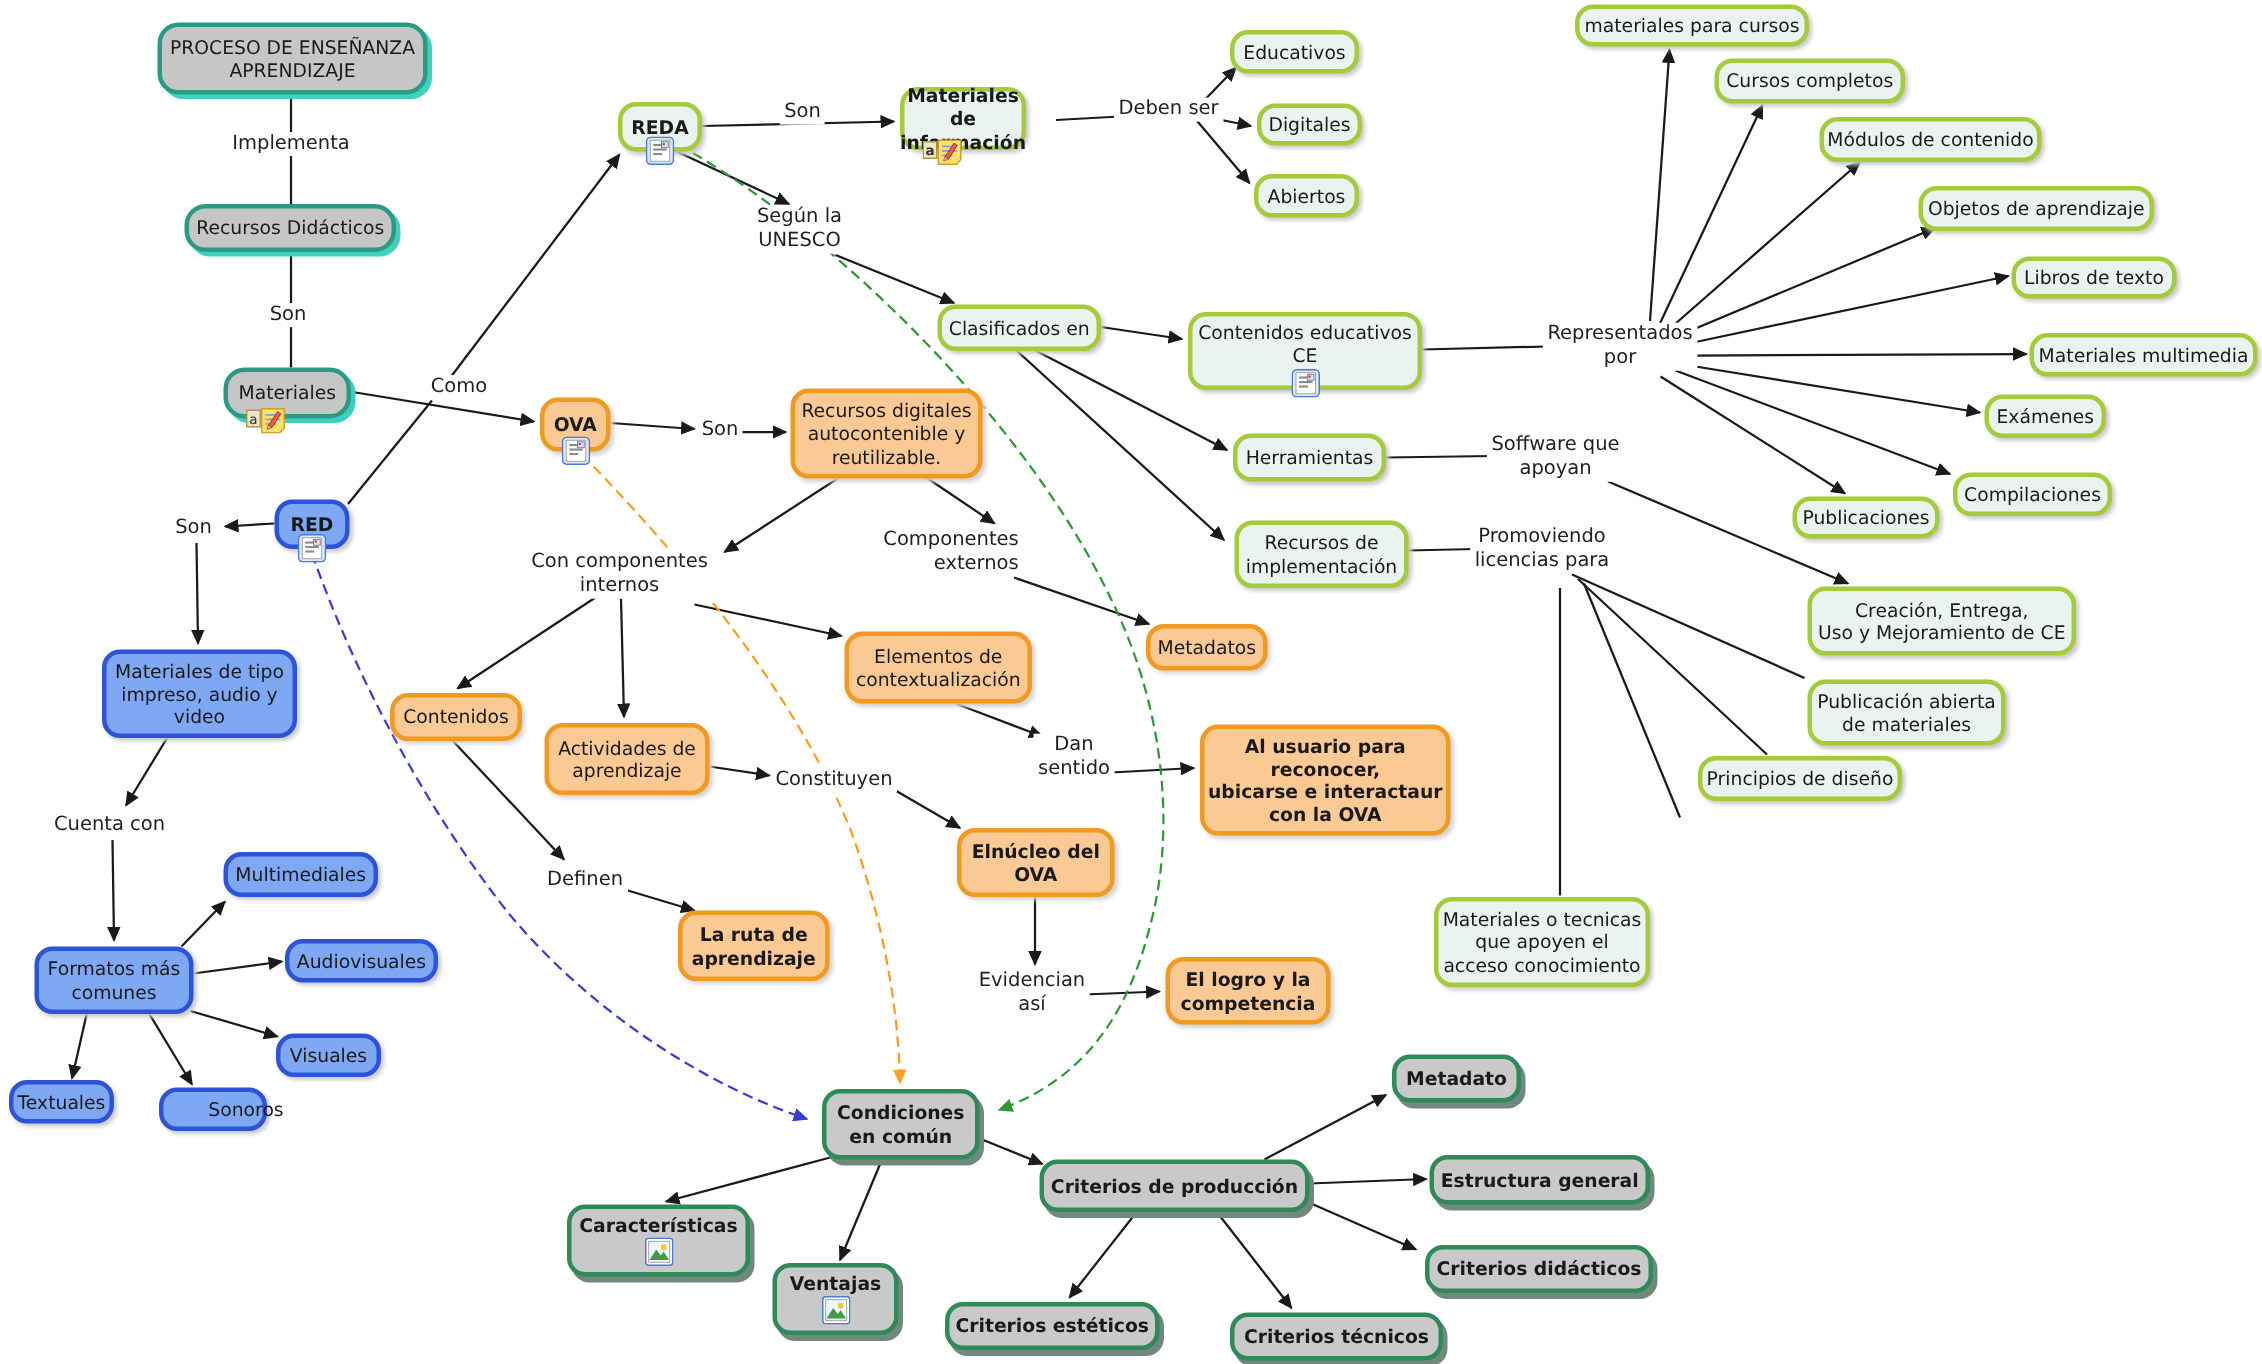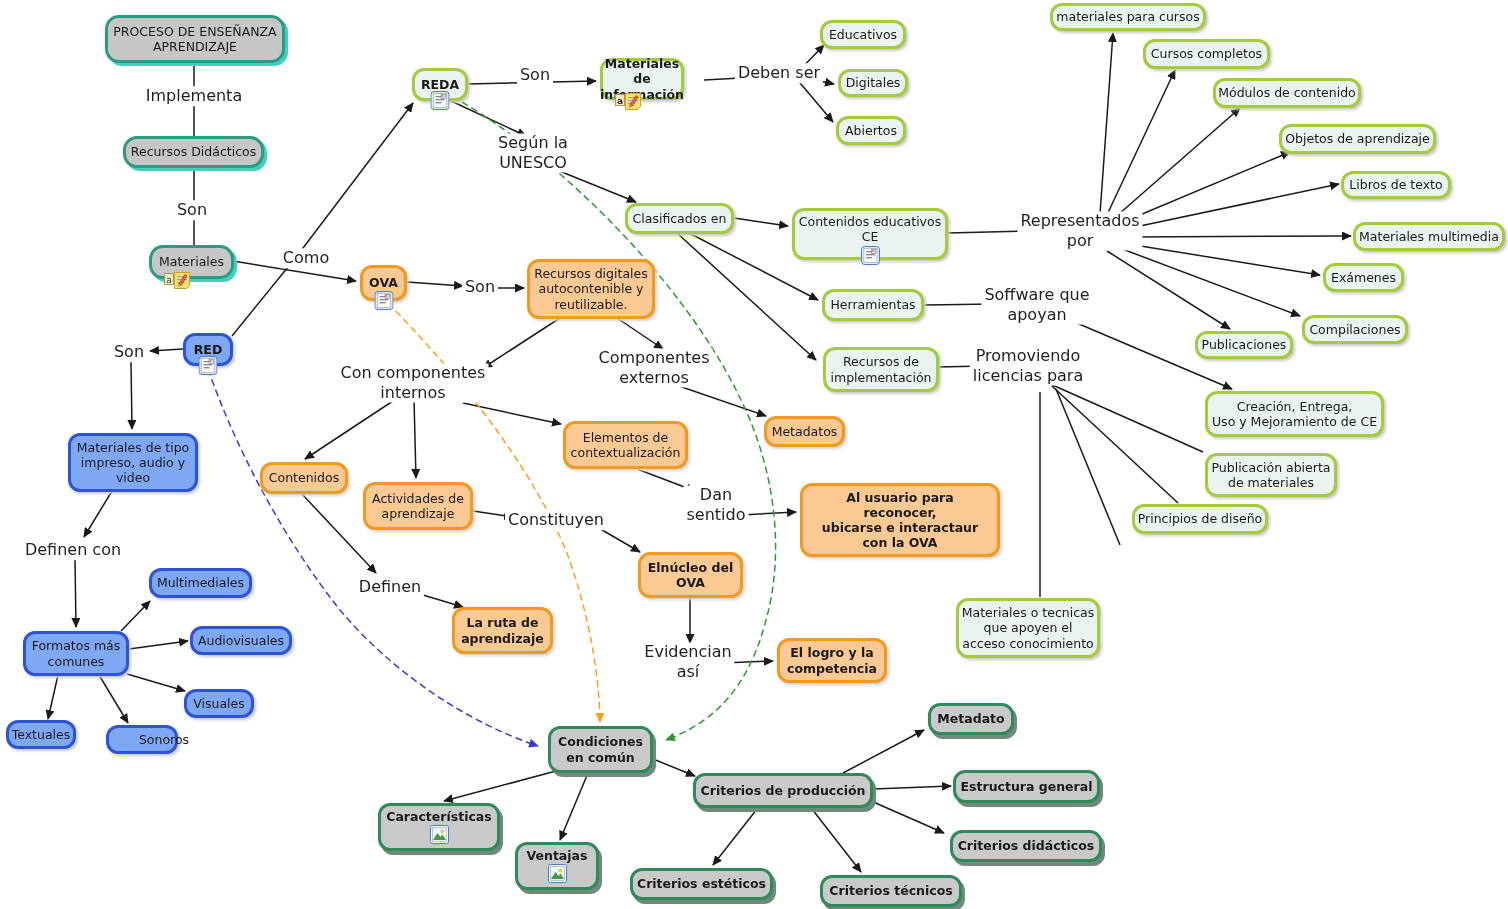--- a/index.html
+++ b/index.html
@@ -14,21 +14,21 @@
   .s-teal{background:#c6c6c6;border:3px solid #2a9b82;box-shadow:3px 3px 0 #3fd0c0;border-radius:14px;}
   .s-gray{background:#c9c9c9;border:3px solid #2f8a5a;box-shadow:3px 4px 0 #71897c;font-weight:bold;}
   .s-lime{background:#eaf3ef;border:3px solid #a3cb3a;box-shadow:2px 2px 3px #c9c9c9;}
   .s-orange{background:#fbc993;border:3px solid #f2991f;box-shadow:2px 2px 3px #d2d2d2;}
   .s-blue{background:#7fa8f4;border:3px solid #2d53d8;box-shadow:2px 2px 3px #c9c9c9;}
   .icon{line-height:0;display:inline-block;}
   .icon.ov-center{position:absolute;left:50%;bottom:-12px;transform:translateX(-50%);}
   .icon.ov-left{position:absolute;left:12px;bottom:-13px;}
   .icon.inside{margin-top:1px;}
   .lbl{position:absolute;transform:translate(-50%,-50%);background:#fff;padding:0 3px;
-       white-space:pre-line;text-align:center;font-size:16px;line-height:1.22;color:#1f1f1f;z-index:2;}
+       white-space:pre-line;text-align:center;font-size:13px;line-height:1.22;color:#1f1f1f;z-index:2;}
 </style>
 </head>
 <body>
 
 <div id="map">
   <svg id="edge-layer" width="1508" height="909" viewBox="0 0 1508 909">
       <defs>
         <marker id="arrow-black" markerWidth="11" markerHeight="9" refX="9" refY="4.5" orient="auto" markerUnits="userSpaceOnUse">
           <path d="M0,0 L10,4.5 L0,9 Z" fill="#1a1a1a"></path>
         </marker>
@@ -256,21 +256,21 @@
       <div class="ntext">Elementos de
 contextualización</div>
     </div>
     <div class="node s-orange" style="left: 260px; top: 462px; width: 88px; height: 32px;">
       <div class="ntext">Contenidos</div>
     </div>
     <div class="node s-orange" style="left: 363px; top: 482px; width: 110px; height: 48px;">
       <div class="ntext">Actividades de
 aprendizaje</div>
     </div>
-    <div class="node s-orange bold" style="left: 800px; top: 483px; width: 200px; height: 74px;">
+    <div class="node s-orange bold" style="left: 800px; top: 483px; width: 167px; height: 74px;">
       <div class="ntext">Al usuario para
 reconocer,
 ubicarse e interactaur
 con la OVA</div>
     </div>
     <div class="node s-orange bold" style="left: 638px; top: 552px; width: 105px; height: 46px;">
       <div class="ntext">Elnúcleo del
 OVA</div>
     </div>
     <div class="node s-orange bold" style="left: 452px; top: 607px; width: 101px; height: 47px;">
@@ -364,25 +364,25 @@
     <div class="lbl" style="left: 779px; top: 73px;">Deben ser</div>
     <div class="lbl" style="left: 533px; top: 153px;">Según la
 UNESCO</div>
     <div class="lbl" style="left: 1080px; top: 231px;">Representados
 por</div>
     <div class="lbl" style="left: 1037px; top: 305px;">Soffware que
 apoyan</div>
     <div class="lbl" style="left: 1028px; top: 366px;">Promoviendo
 licencias para</div>
     <div class="lbl" style="left: 480px; top: 287px;">Son</div>
-    <div class="lbl" style="left: 654px; top: 368px;">Componentes
+    <div class="lbl" style="left: 634px; top: 368px; text-align: right;">Componentes
 externos</div>
     <div class="lbl" style="left: 413px; top: 383px;">Con componentes
 internos</div>
     <div class="lbl" style="left: 556px; top: 520px;">Constituyen</div>
     <div class="lbl" style="left: 716px; top: 505px;">Dan
 sentido</div>
     <div class="lbl" style="left: 390px; top: 587px;">Definen</div>
     <div class="lbl" style="left: 688px; top: 662px;">Evidencian
 así</div>
-    <div class="lbl" style="left: 73px; top: 550px;">Definen con</div>
+    <div class="lbl" style="left: 73px; top: 550px;">Cuenta con</div>
     <div class="lbl" style="left: 129px; top: 352px;">Son</div>
   </div>
 
 </body></html>

